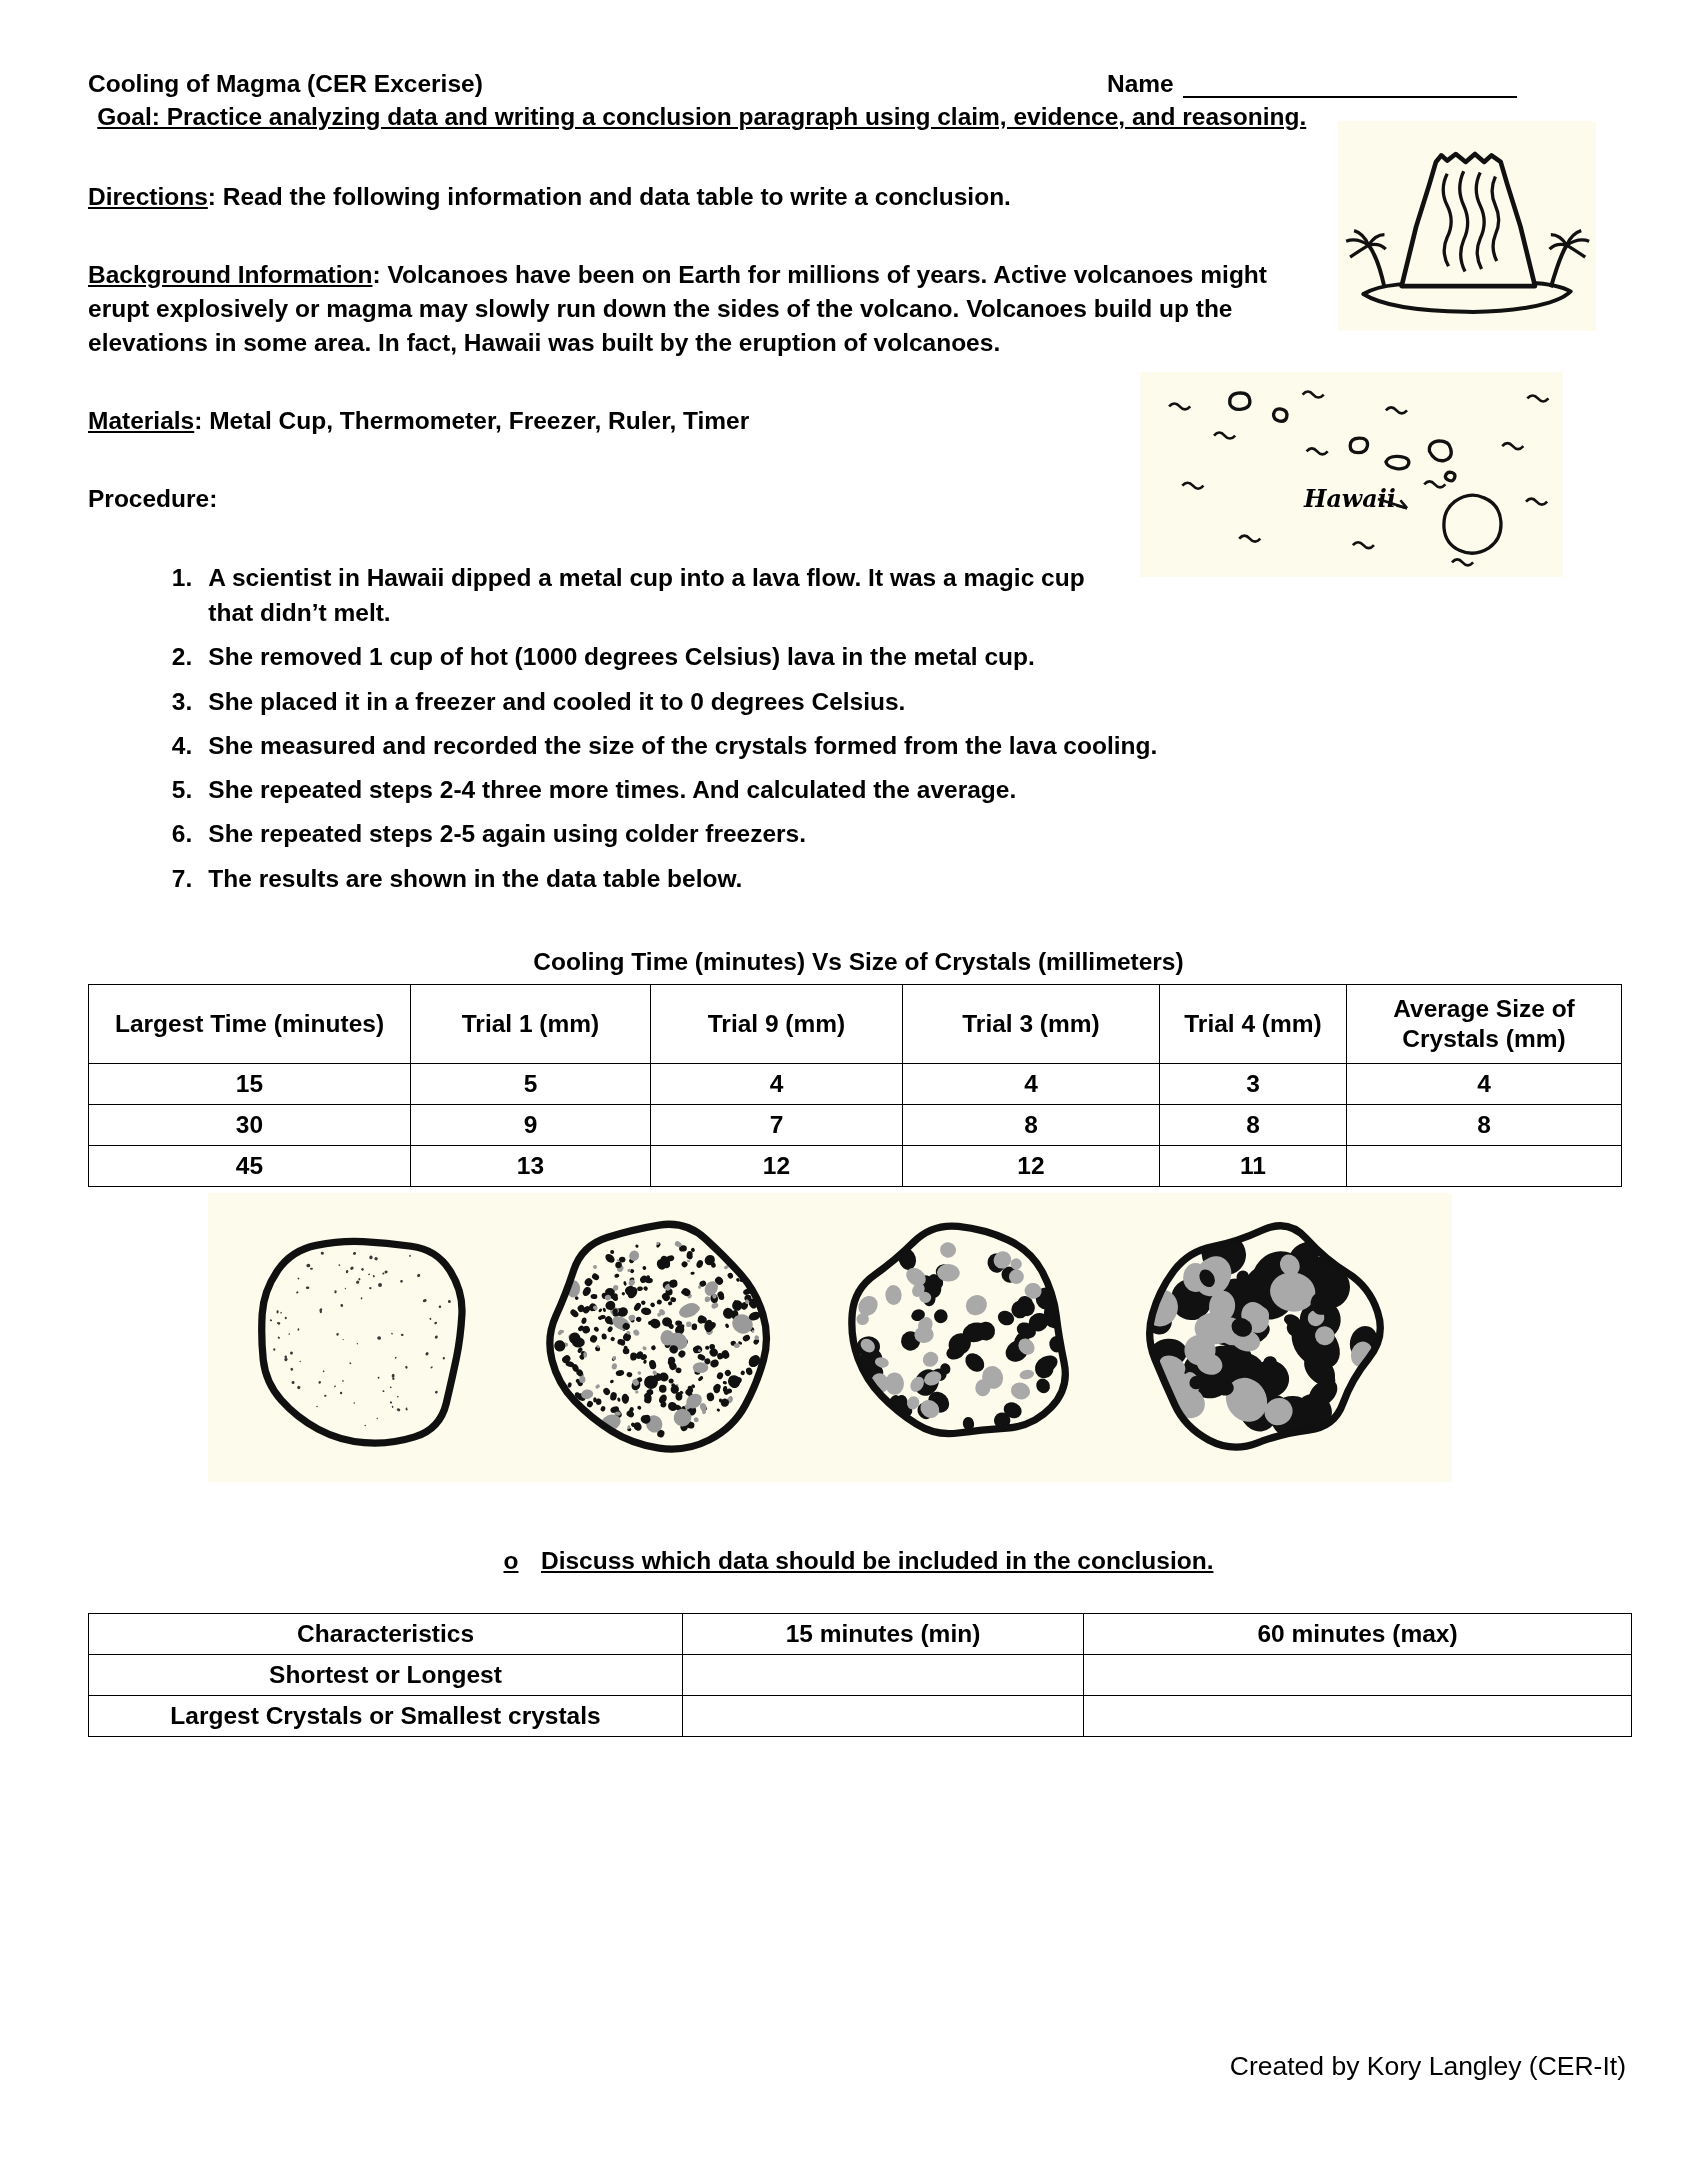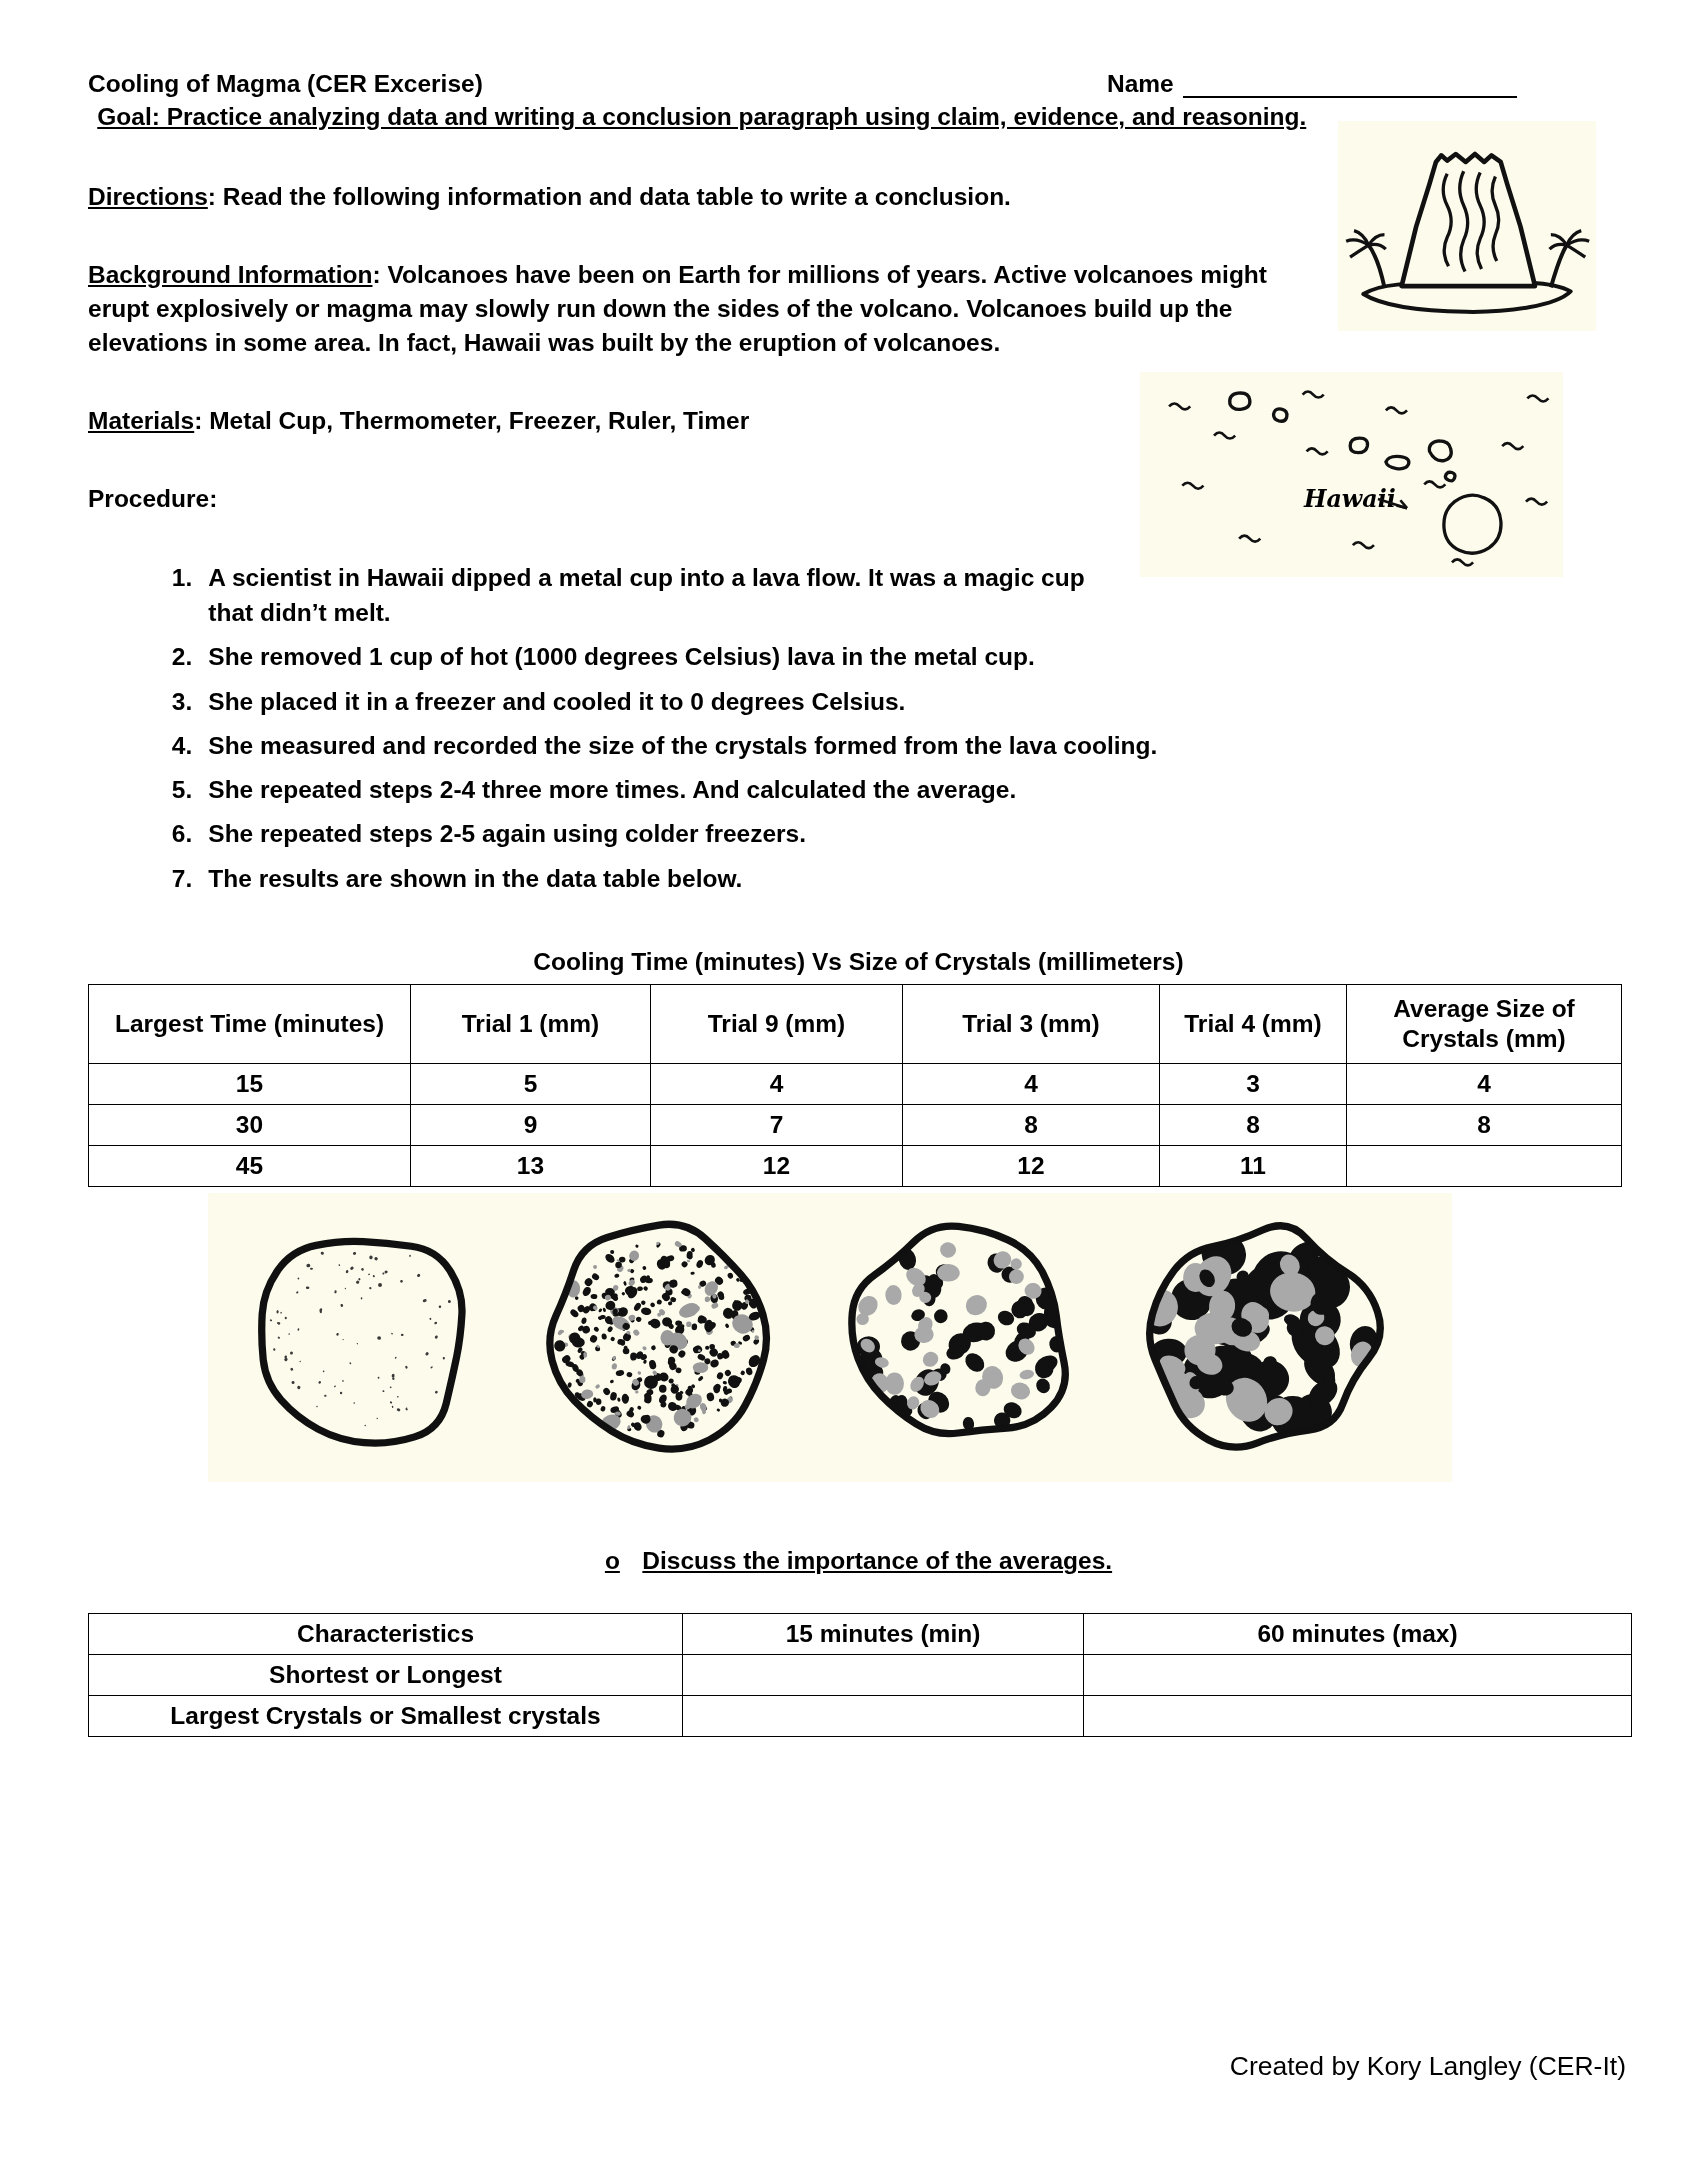--- a/index.html
+++ b/index.html
@@ -792,21 +792,21 @@
           <ellipse cx="1674.9" cy="248.4" rx="8.5" ry="12.0" transform="rotate(169 1674.9 248.4)" fill="#111"></ellipse>
           <ellipse cx="1646.5" cy="222.9" rx="7.3" ry="6.2" transform="rotate(63 1646.5 222.9)" fill="#111"></ellipse>
           <ellipse cx="1493.6" cy="286.8" rx="10.0" ry="10.1" transform="rotate(52 1493.6 286.8)" fill="#111"></ellipse>
           <ellipse cx="1639.2" cy="193.4" rx="13.4" ry="8.9" transform="rotate(25 1639.2 193.4)" fill="#111"></ellipse>
         </g>
         <path d="M1754.5,250.0 Q1728.5,282.0 1715.7,318.0 Q1702.9,353.9 1663.7,358.4 Q1624.5,363.0 1586.5,377.8 Q1548.5,392.7 1512.6,373.5 Q1476.7,354.4 1461.0,319.6 Q1445.3,284.9 1431.4,251.4 Q1417.5,218.0 1427.6,182.8 Q1437.6,147.5 1459.9,117.8 Q1482.1,88.1 1518.9,81.0 Q1555.7,73.9 1594.2,56.0 Q1632.8,38.2 1660.5,68.9 Q1688.3,99.6 1721.9,120.6 Q1755.5,141.5 1768.0,179.7 Q1780.6,218.0 1754.5,250.0 Z" fill="none" stroke="#101010" stroke-width="11" stroke-linejoin="round"></path>
       </svg>
   </div>
 
   <div class="bullets">
-    <div class="prompt"><span class="bullet-o">o</span><span class="bullet-gap"></span><span class="bullet-text">Discuss the importance of the averages.</span></div>
+    <div class="prompt"><span class="bullet-o">o</span><span class="bullet-gap"></span><span class="bullet-text">Discuss which data should be included in the conclusion.</span></div>
   </div>
 
   <table class="analysis">
     <colgroup>
       <col style="width:594px">
         <col style="width:401px">
         <col style="width:548px">
     </colgroup>
     <tbody>
         <tr>

